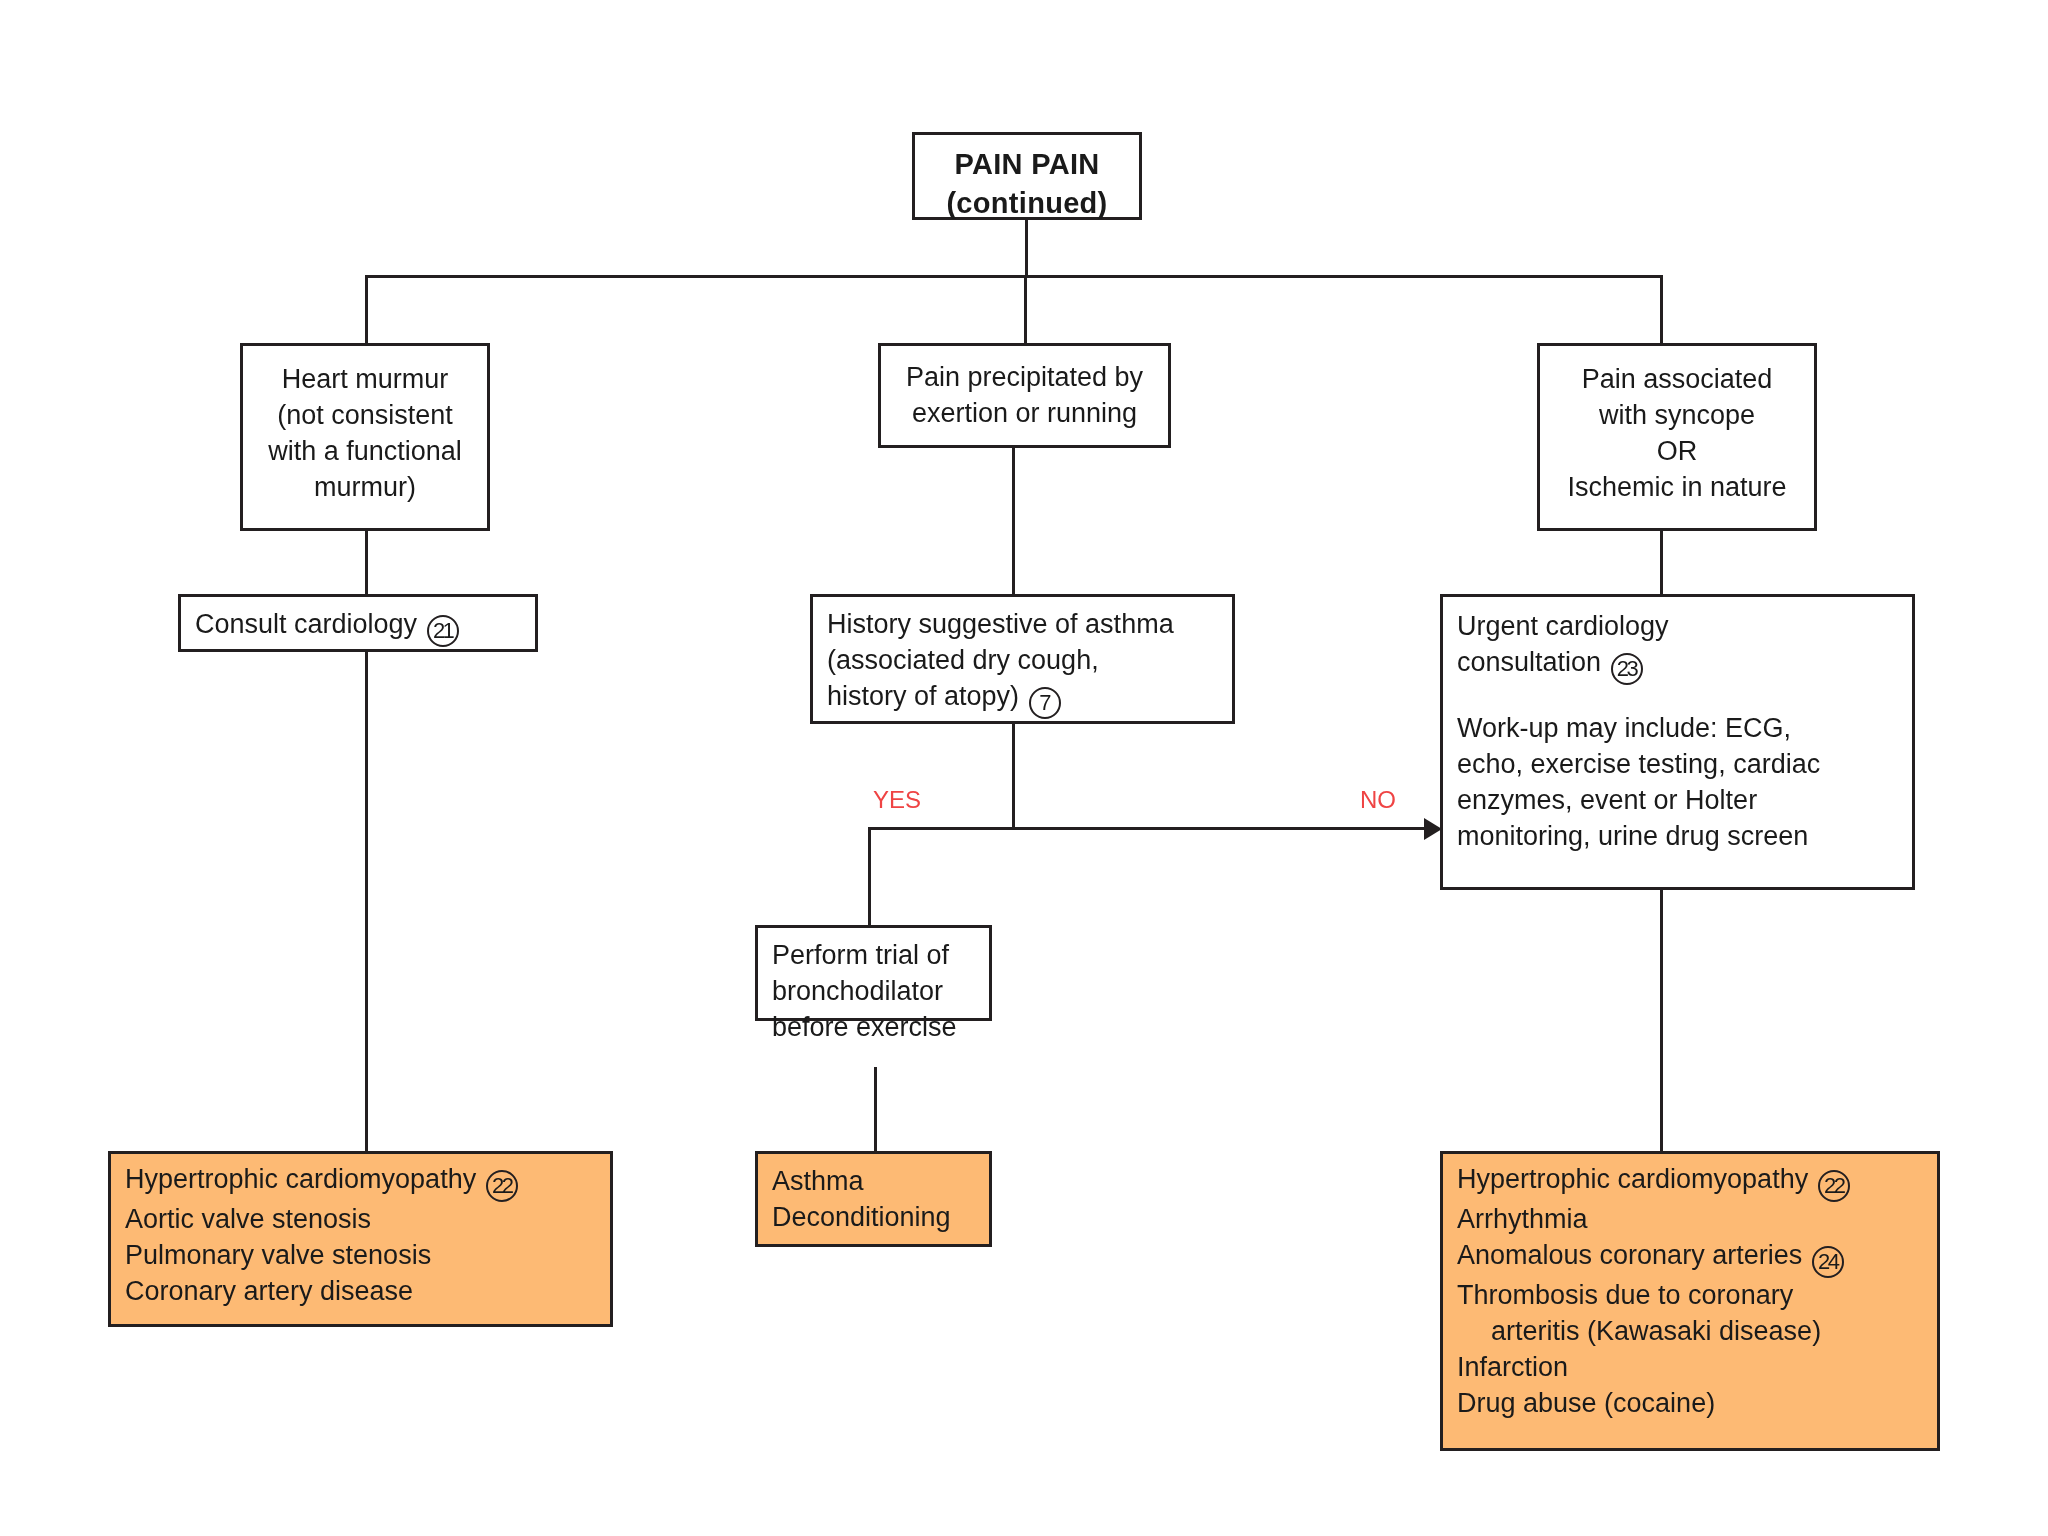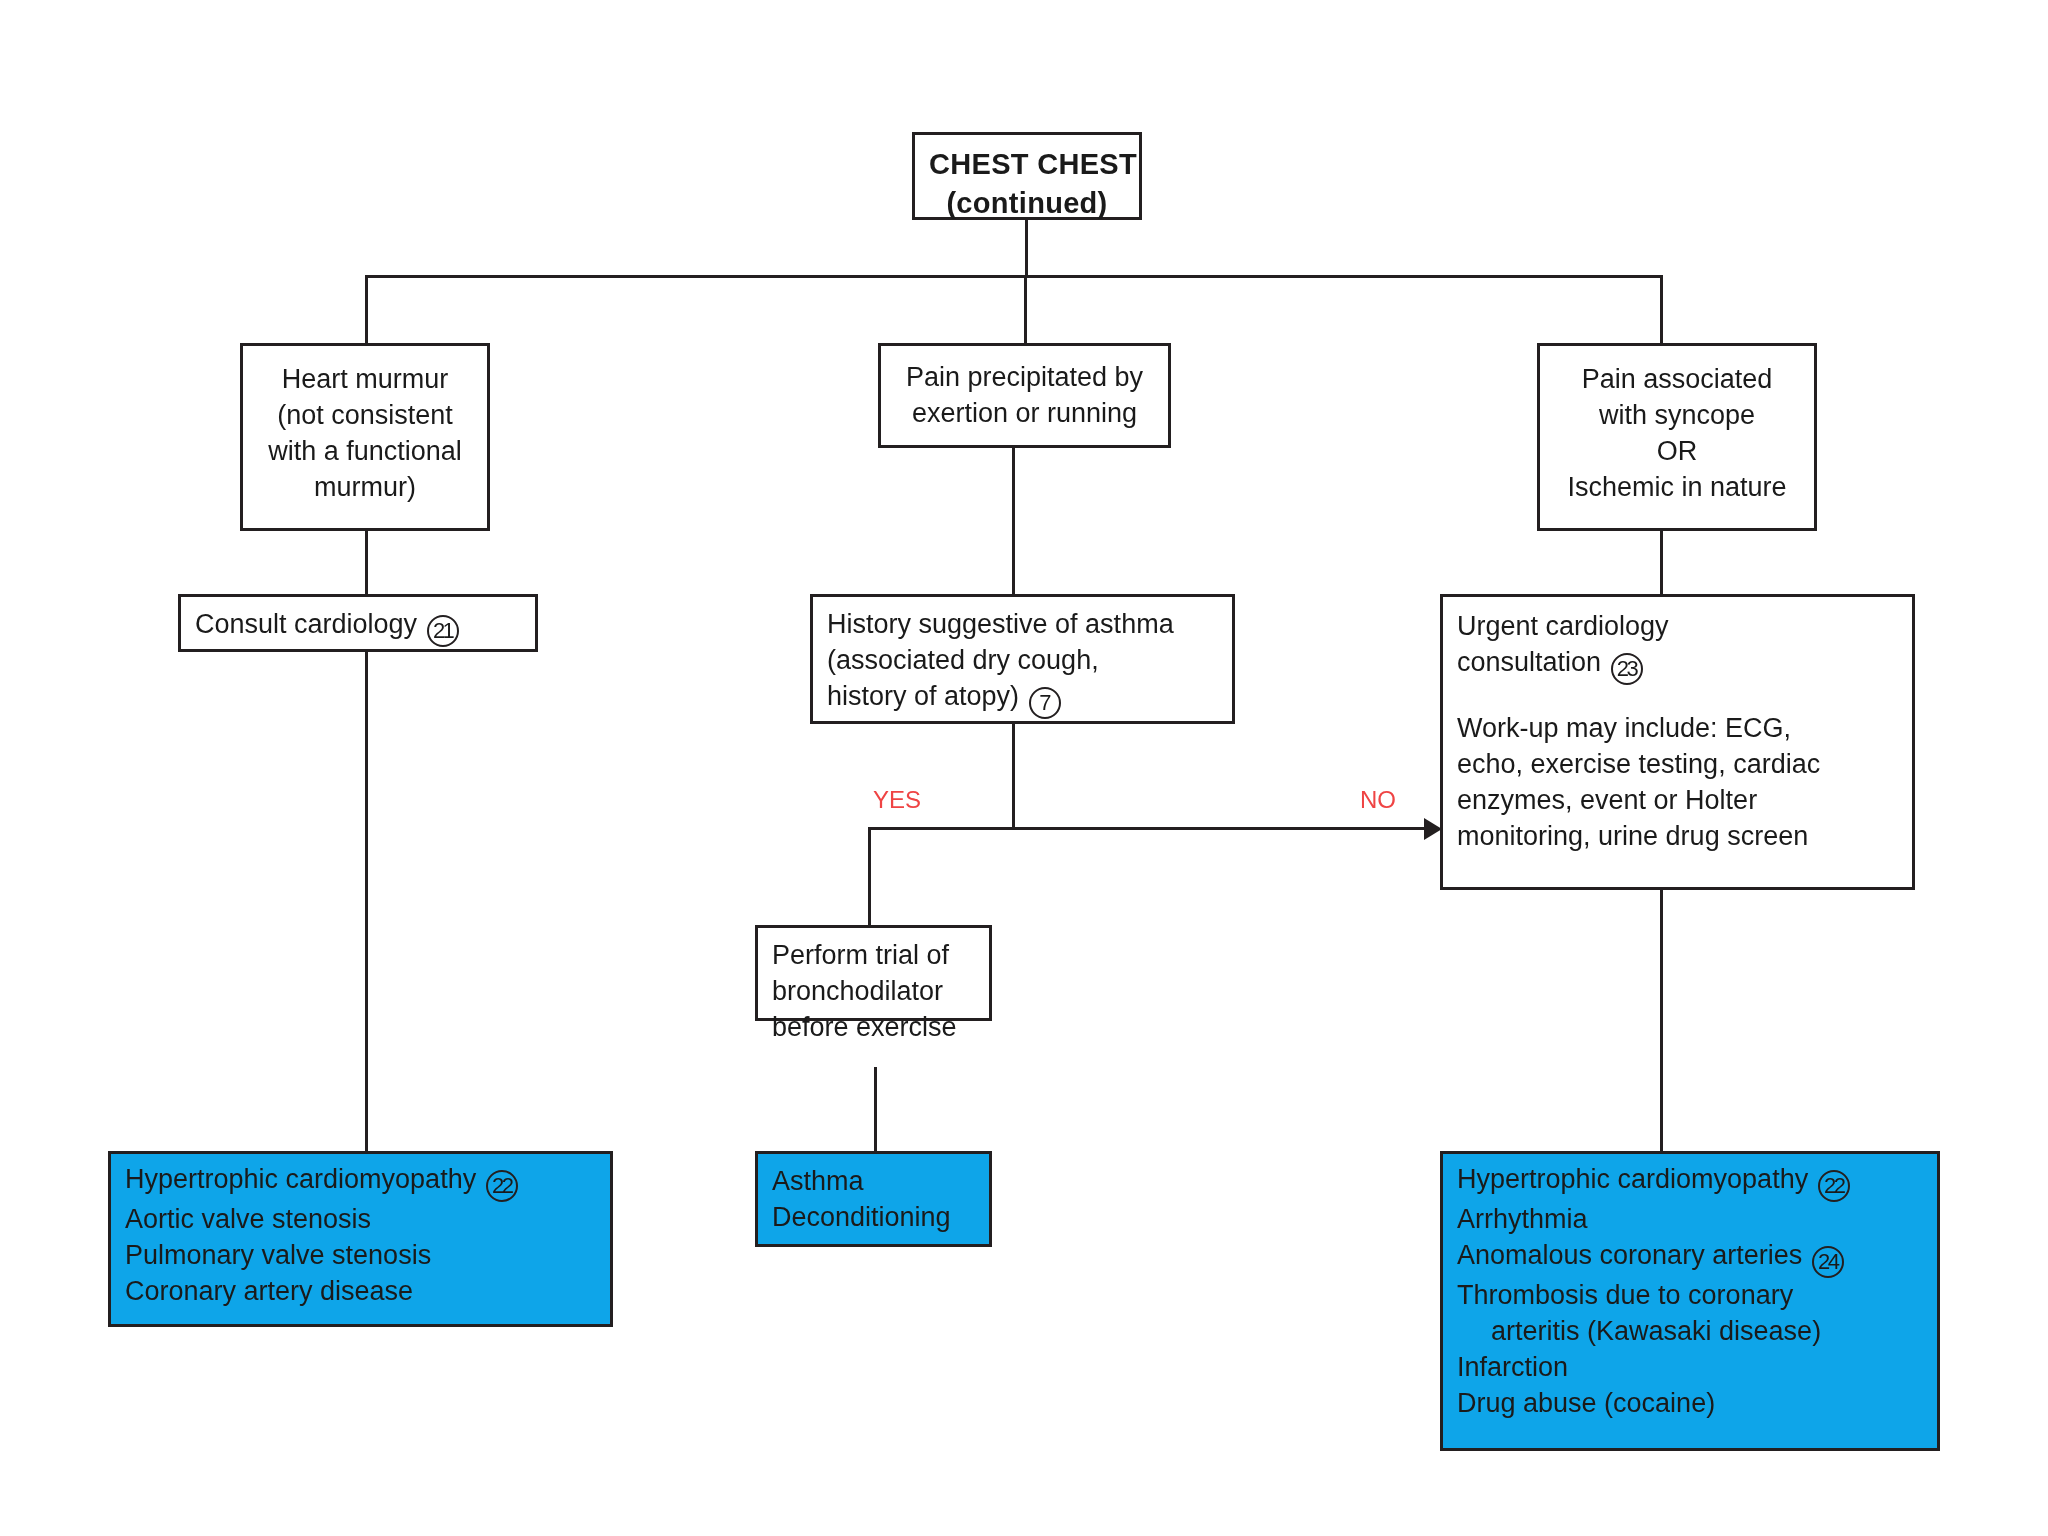--- a/index.html
+++ b/index.html
@@ -25,21 +25,21 @@
     position: absolute;
     box-sizing: border-box;
     border: 3px solid #231f20;
     background: #ffffff;
     font-size: 27px;
     line-height: 1.33;
     color: #1a1a1a;
     z-index: 3;
   }
   .box.shaded {
-    background: #0ea5e9;
+    background: #fdba74;
   }
   .box .inner {
     padding: 10px 14px;
   }
   .box.center-text .inner {
     text-align: center;
   }
   .title-box {
     font-weight: bold;
     font-size: 29px;
@@ -99,21 +99,21 @@
     white-space: nowrap;
   }
 </style>
 </head>
 <body>
 
 <div id="canvas">
 
   <div class="box title-box center-text" style="left:912px; top:132px; width:230px; height:88px;">
     <div class="inner" style="padding-top:10px;">
-      <span class="line-row">CHEST CHEST</span>
+      <span class="line-row">PAIN PAIN</span>
       <span class="line-row">(continued)</span>
     </div>
   </div>
 
   <div class="conn vline" style="left:1025px; top:220px; height:58px;"></div>
 
   <div class="conn hline" style="left:365px; top:275px; width:1298px;"></div>
 
   <div class="conn vline" style="left:365px; top:275px; height:70px;"></div>
   <div class="conn vline" style="left:1024px; top:275px; height:70px;"></div>

